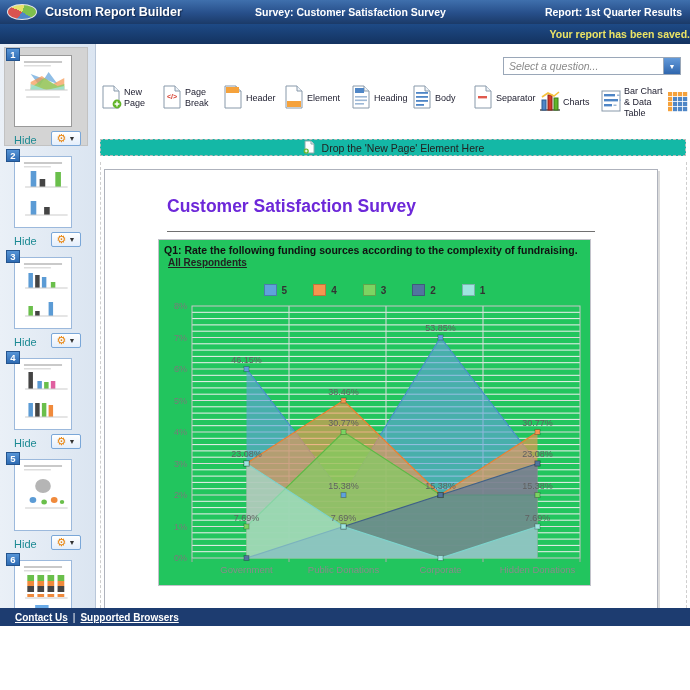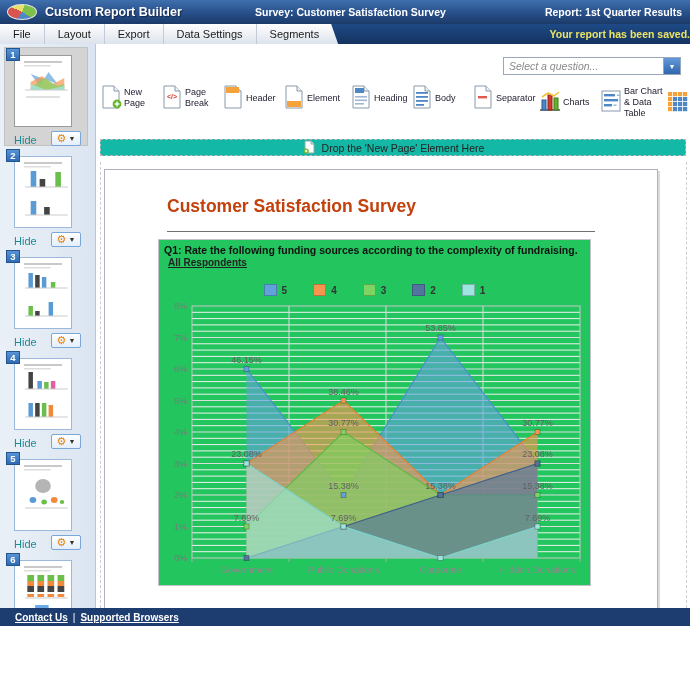--- a/index.html
+++ b/index.html
@@ -72,21 +72,21 @@
   .tlabel { margin-top:2px; line-height:1.2; }
 
   .dropzone { position:absolute; top:95px; left:4px; width:586px; height:17px;
     border:1px dashed #bcbcbc; display:flex; align-items:center; justify-content:center;
     font-size:10.5px; color:#222; gap:6px; background:#14b8a6; }
   .guide { position:absolute; top:118px; bottom:0; border-left:1px dashed #cecece; }
   .guide.left { left:4px; } .guide.right { left:590px; }
 
   .doc-page { position:absolute; left:8px; top:125px; width:554px; height:503px; background:#fff;
     border:1px solid #aeb2bc; box-shadow:2px 2px 0 #dcdcdc; }
-  .doc-title { position:absolute; left:62px; top:26px; font-size:17.5px; color:#c2410c; }
+  .doc-title { position:absolute; left:62px; top:26px; font-size:17.5px; color:#6d28d9; }
   .doc-rule { position:absolute; left:62px; top:61px; width:428px; border-top:1px solid #707070; }
   .qbox { position:absolute; left:53px; top:69px; width:433px; height:347px; border:1px solid #c2c2ca; background:#22c55e; }
   .q-title { position:absolute; left:5px; top:4px; font-size:10.5px; font-weight:bold; color:#111; }
   .q-filter { position:absolute; left:9px; top:17px; font-size:10px; font-weight:bold; color:#222;
     text-decoration:underline; cursor:pointer; }
   .legend { position:absolute; left:0; right:0; top:44px; display:flex; justify-content:center; gap:26px; align-items:center; }
   .leg-item { display:flex; align-items:center; gap:5px; font-size:10px; font-weight:bold; color:#333; }
   .leg-swatch { width:13px; height:12px; border:1px solid rgba(0,0,0,.22); }
   .chart-svg { position:absolute; left:2px; top:58px; }
 
@@ -102,27 +102,20 @@
 <div class="screen">
 
   <header class="titlebar">
     <div class="logo"></div>
     <span class="app-title">Custom Report Builder</span>
     <span class="survey-label">Survey: Customer Satisfaction Survey</span>
     <span class="report-label">Report: 1st Quarter Results</span>
   </header>
 
   <nav class="menubar">
-    <div class="menu-tabs">
-        <div class="menu-tab">File</div>
-        <div class="menu-tab">Layout</div>
-        <div class="menu-tab">Export</div>
-        <div class="menu-tab">Data Settings</div>
-        <div class="menu-tab">Segments</div>
-      </div>
     <div class="menu-right">
       <span class="saved-msg">Your report has been saved.</span>
     </div>
   </nav>
 
   <div class="bodywrap">
 
     <aside class="sidebar">
         <div class="page-item selected">
           <div class="badge">1</div>

